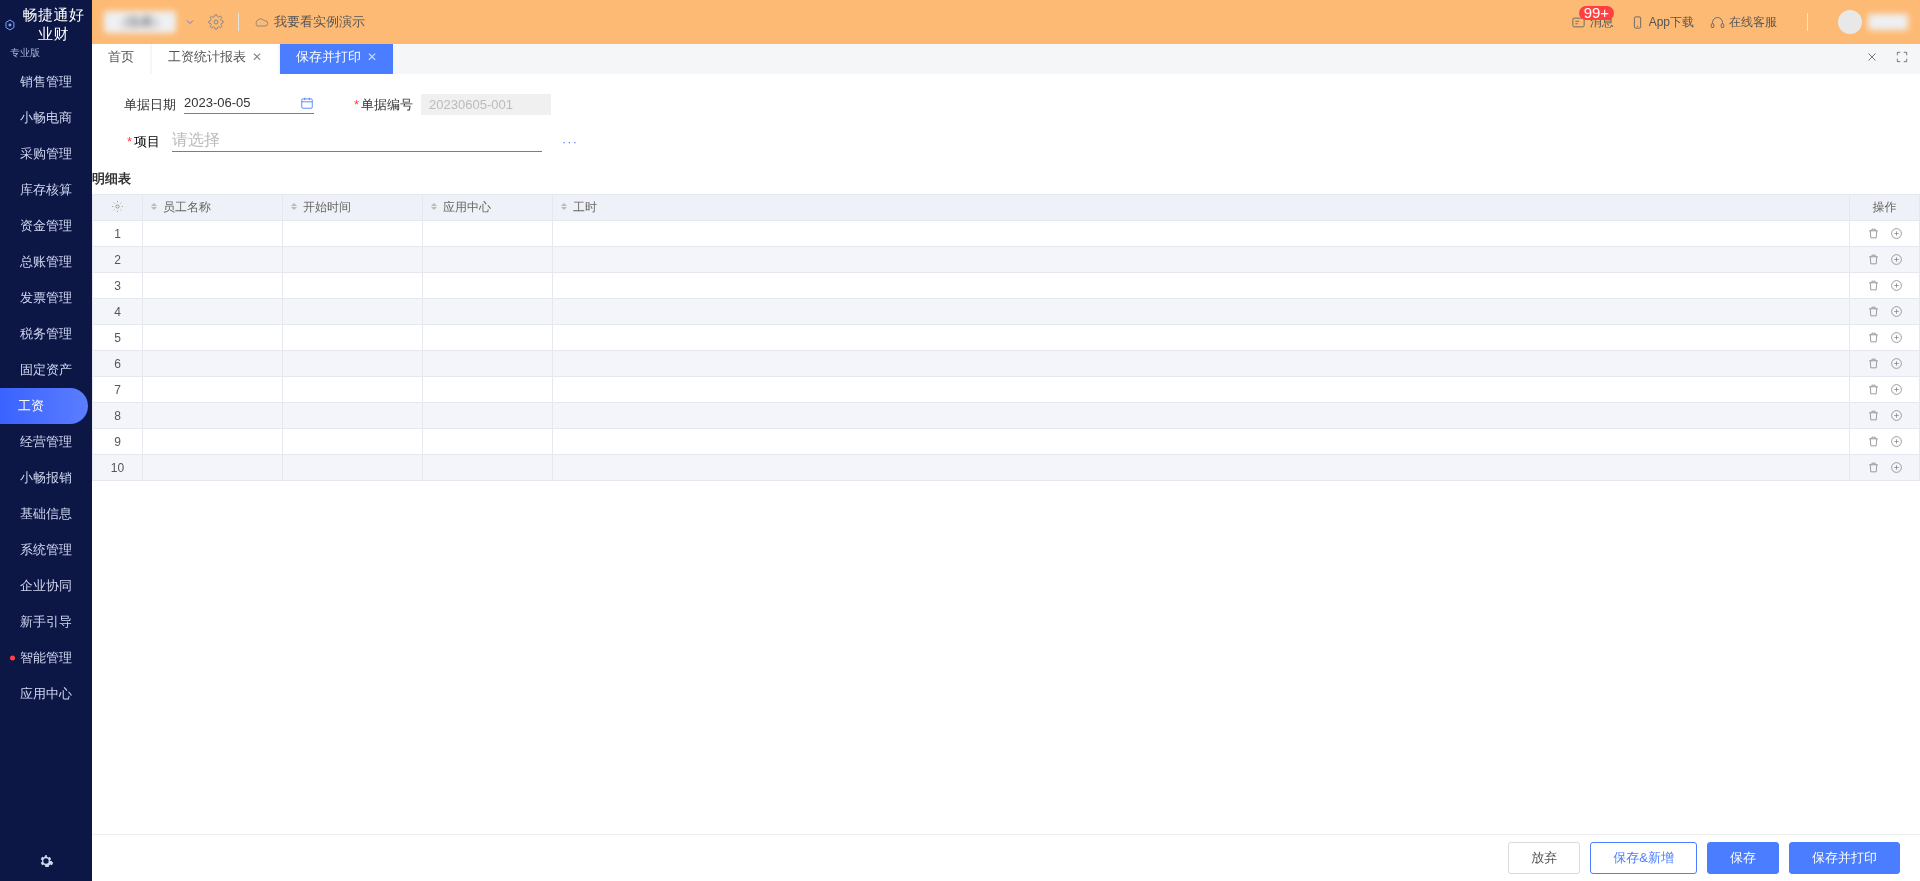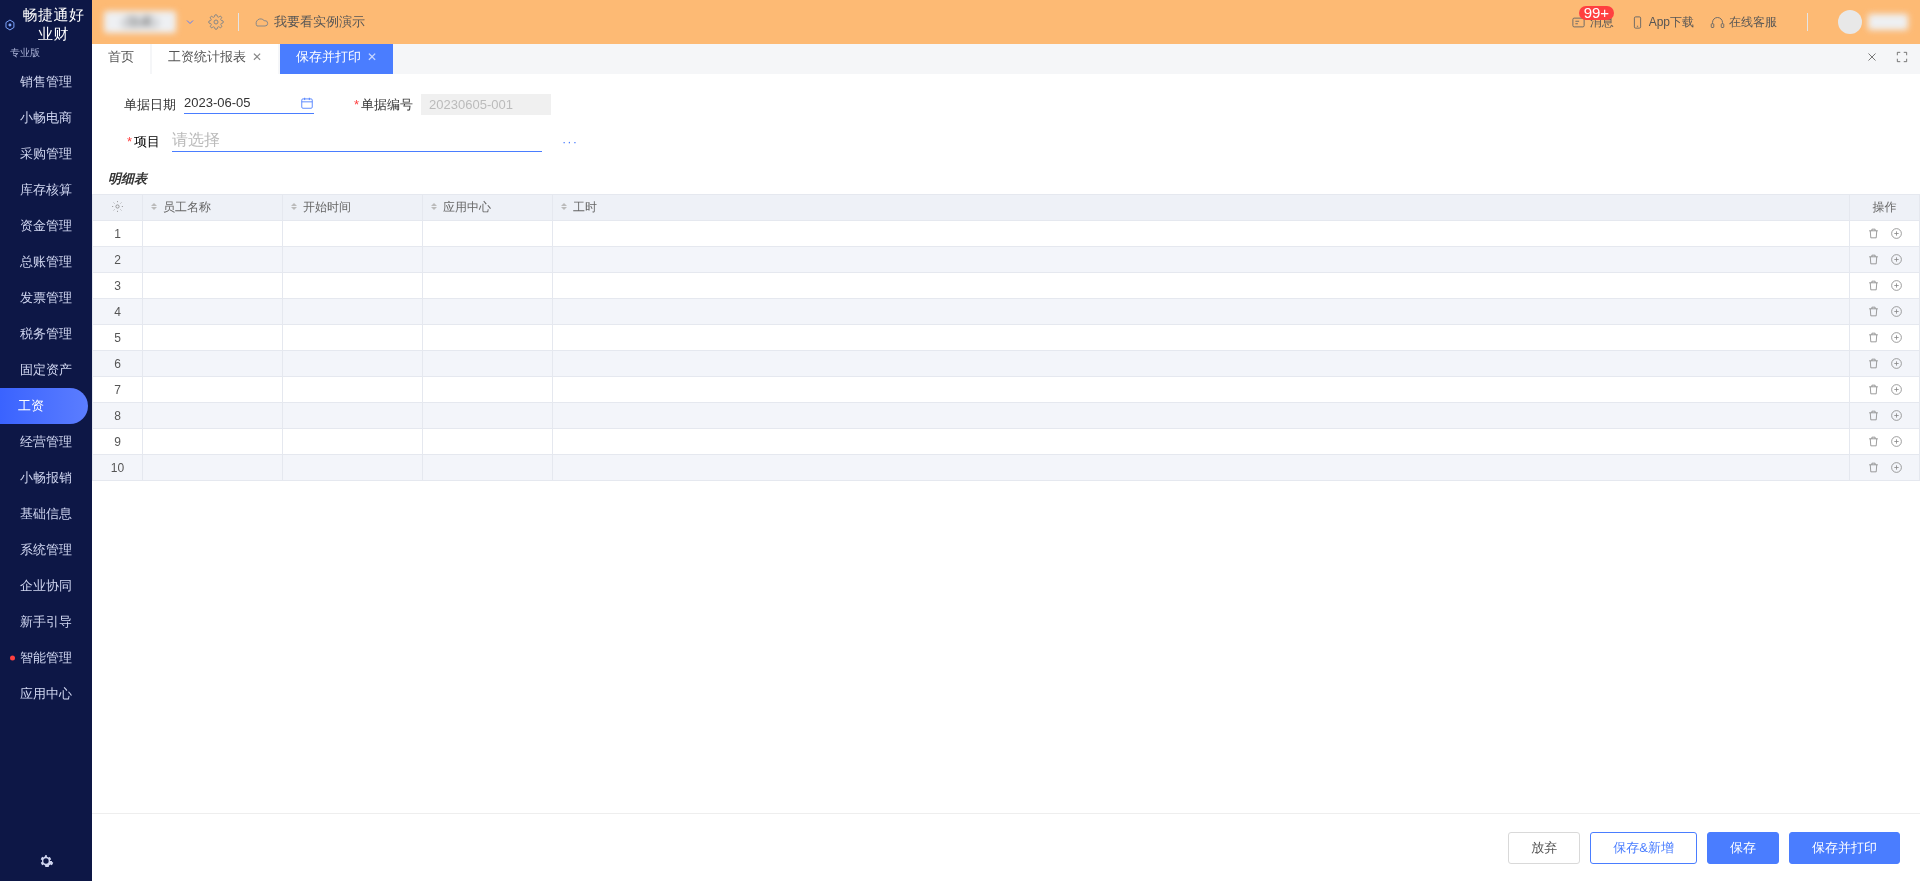--- a/index.html
+++ b/index.html
@@ -76,21 +76,21 @@
 .col-end { width: 130px; }
 .col-ops { width: 70px; text-align: center !important; }
 .sort-ico { display: inline-block; width: 8px; height: 10px; margin-right: 4px; vertical-align: middle; }
 .sort-ico::before { content: ""; display: block; width: 0; height: 0; border-left: 3px solid transparent; border-right: 3px solid transparent; border-bottom: 3px solid #bbb; margin-bottom: 1px; }
 .sort-ico::after { content: ""; display: block; width: 0; height: 0; border-left: 3px solid transparent; border-right: 3px solid transparent; border-top: 3px solid #bbb; }
 .row-ops { display: flex; align-items: center; justify-content: center; gap: 10px; }
 .op-ico { width: 13px; height: 13px; stroke: #888; fill: none; stroke-width: 1.5; cursor: pointer; }
 .gear-sm { width: 13px; height: 13px; stroke: #888; fill: none; stroke-width: 1.5; }
 
 
-.footer { position: fixed; left: 92px; right: 0; bottom: 0; height: 68px; background: #fff; border-top: 1px solid #eee; display: flex; align-items: center; justify-content: flex-end; padding: 0 20px; gap: 10px; z-index: 90; }
+.footer { position: fixed; left: 92px; right: 0; bottom: 0; height: 47px; background: #fff; border-top: 1px solid #eee; display: flex; align-items: center; justify-content: flex-end; padding: 0 20px; gap: 10px; z-index: 90; }
 .btn { height: 32px; padding: 0 22px; font-size: 13px; border-radius: 3px; cursor: pointer; border: 1px solid #d9d9d9; background: #fff; color: #555; }
 .btn.outline-primary { border-color: #4a7dff; color: #4a7dff; }
 .btn.primary { background: #4a7dff; border-color: #4a7dff; color: #fff; }
 </style>
 </head>
 <body>
 
 <div class="sidebar">
   <div class="logo-box">
     <div class="logo-row">
@@ -228,21 +228,21 @@
     <span class="code-val">20230605-001</span>
   </div>
   <div class="form-row2">
     <span class="fl"><span class="star">*</span><span>项目</span></span>
     <span class="project-wrap">
       <input class="project-input" placeholder="请选择" style="">
     </span>
     <span class="more-dots">···</span>
   </div>
 
-  <div class="section-title" style="padding-left:16px;font-style:italic;">明细表</div>
+  <div class="section-title" style="padding-left:0;">明细表</div>
 
   <div class="grid-wrap">
     <table class="grid">
       <colgroup>
         <col class="col-gear">
           <col class="col-emp">
           <col class="col-start">
           <col class="col-end">
           <col>
           <col class="col-ops">

